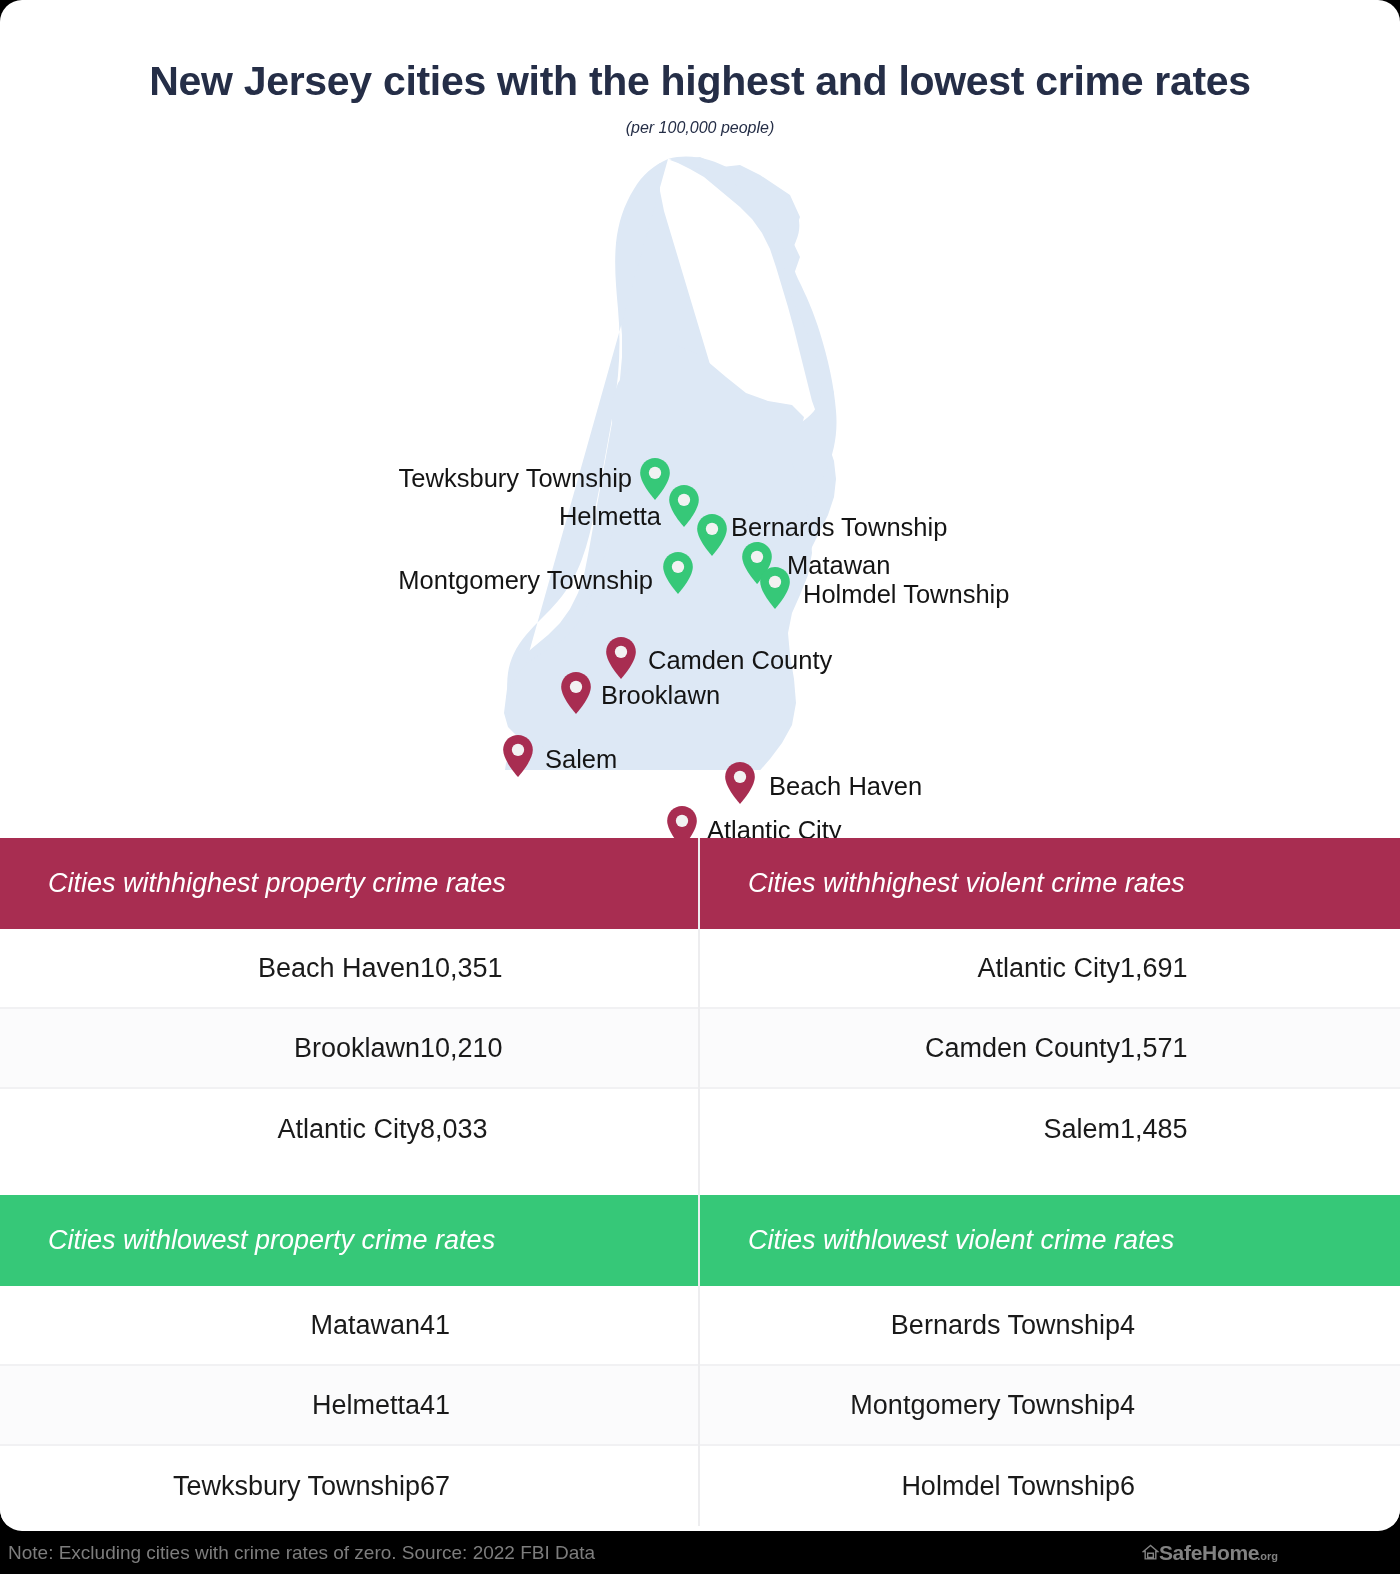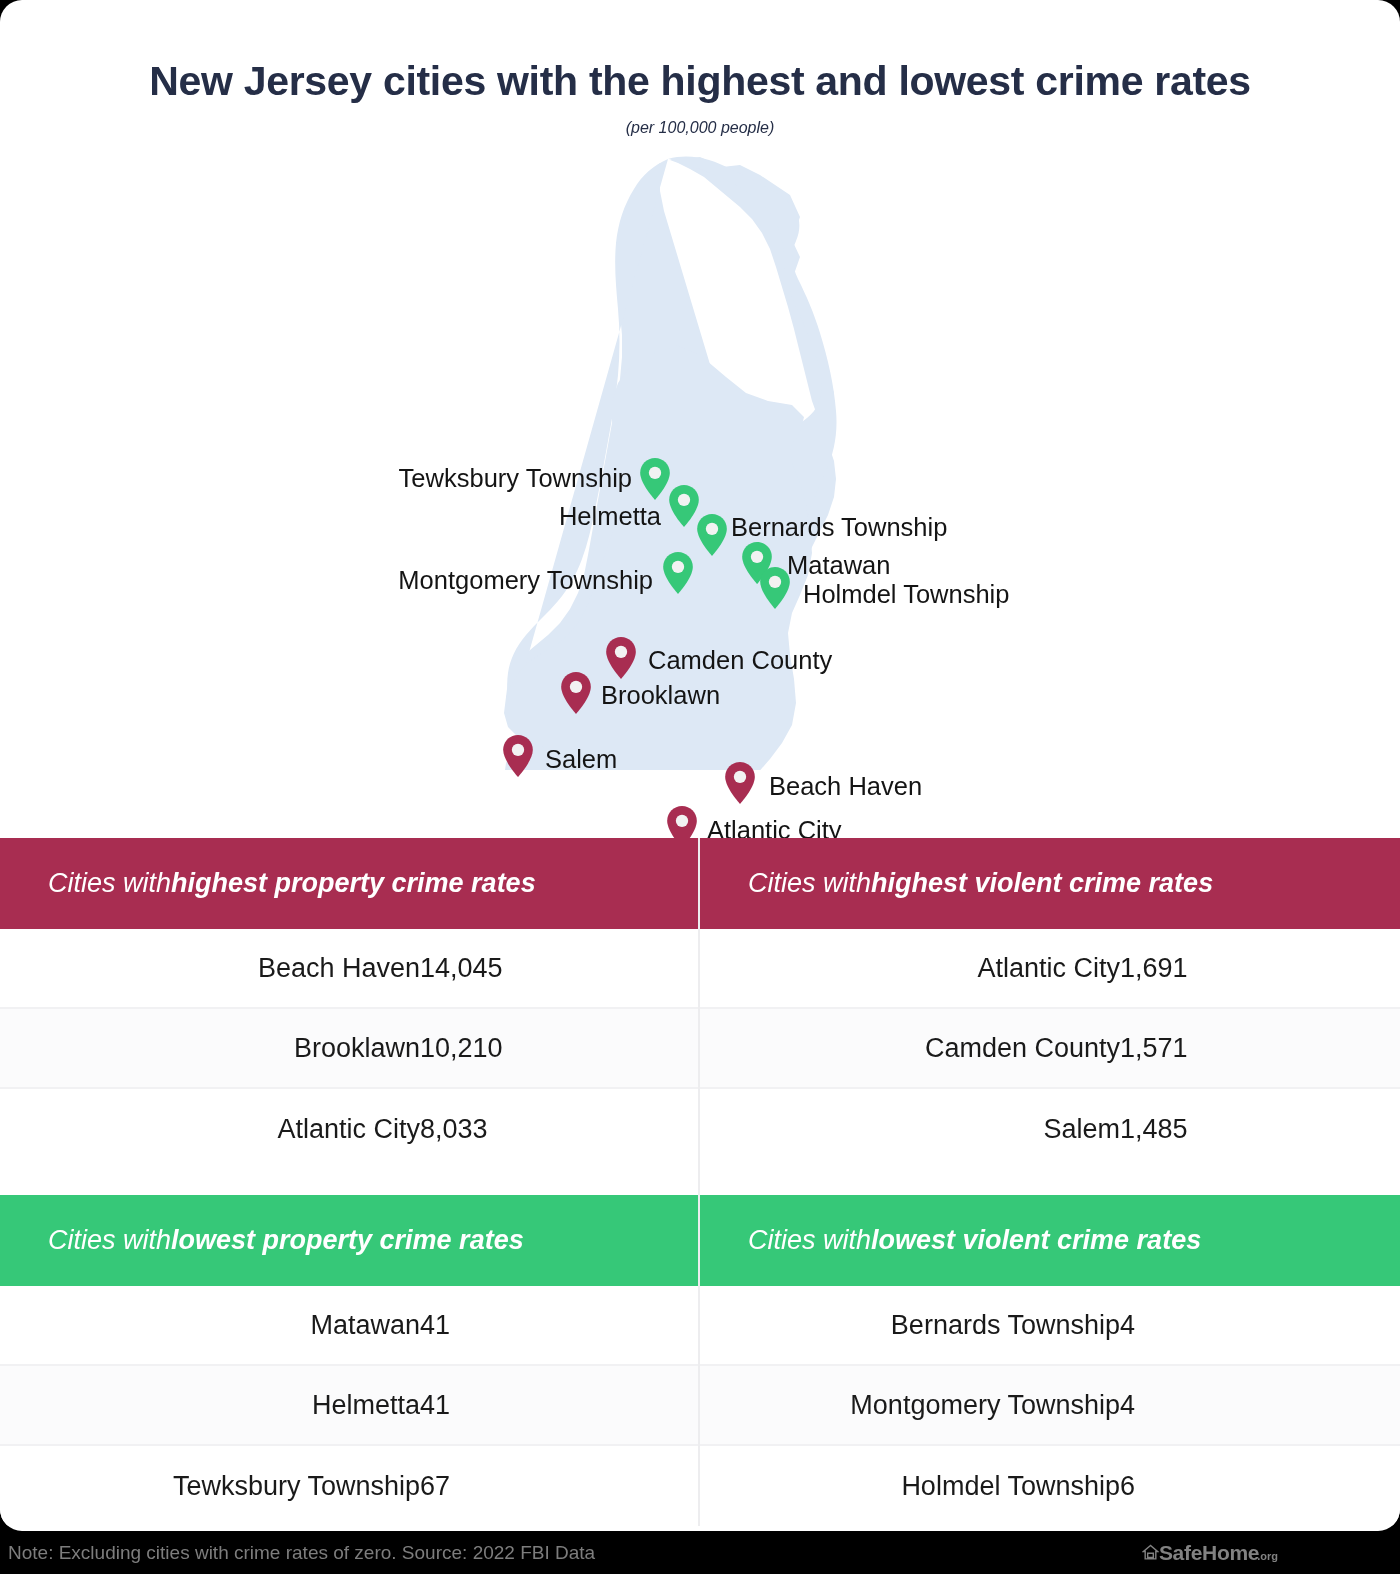--- a/index.html
+++ b/index.html
@@ -91,21 +91,21 @@
     display: flex;
     align-items: center;
     padding-left: 48px;
     font-size: 27px;
     font-style: italic;
     color: #ffffff;
     white-space: nowrap;
   }
   .sec-head.crimson { background: #a82d51; }
   .sec-head.green   { background: #36c878; }
-  .sec-head b { font-weight: bold; font-style: italic; }
+  .sec-head b { font-weight: normal; font-style: italic; }
 
   .row {
     height: 80px;
     display: flex;
     align-items: center;
     background: #ffffff;
     border-bottom: 2px solid #f1f1f3;
   }
   .row.alt { background: #fbfbfc; }
   .row:last-child { border-bottom: none; }
@@ -328,21 +328,21 @@
     <div class="tables">
 
       <div class="col left-col">
         <div class="sec-head crimson">
           <span>Cities with </span>
             <b>highest property crime rates</b>
         </div>
         <div id="rows-hp">
             <div class="row">
               <div class="city">Beach Haven</div>
-              <div class="value">14,045</div>
+              <div class="value">10,351</div>
             </div>
             <div class="row alt">
               <div class="city">Brooklawn</div>
               <div class="value">10,210</div>
             </div>
             <div class="row">
               <div class="city">Atlantic City</div>
               <div class="value">8,033</div>
             </div>
           </div>

